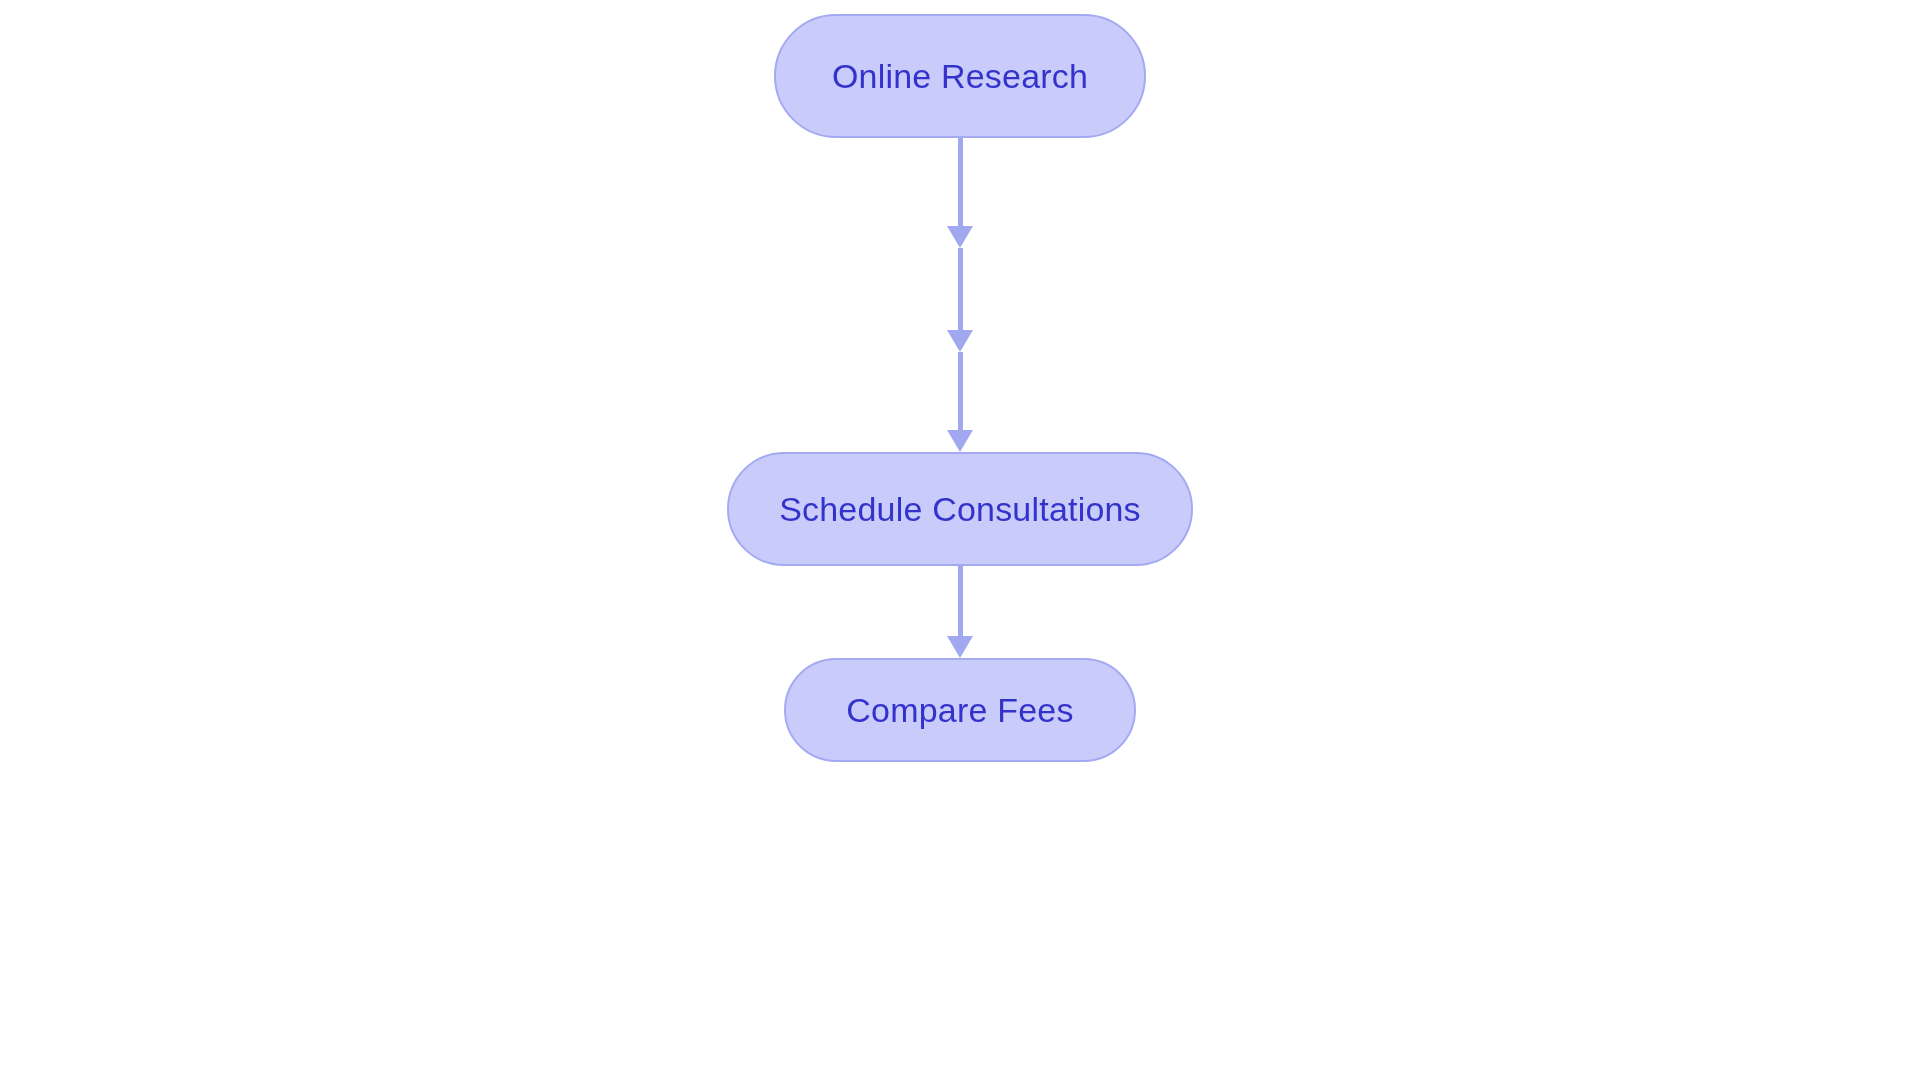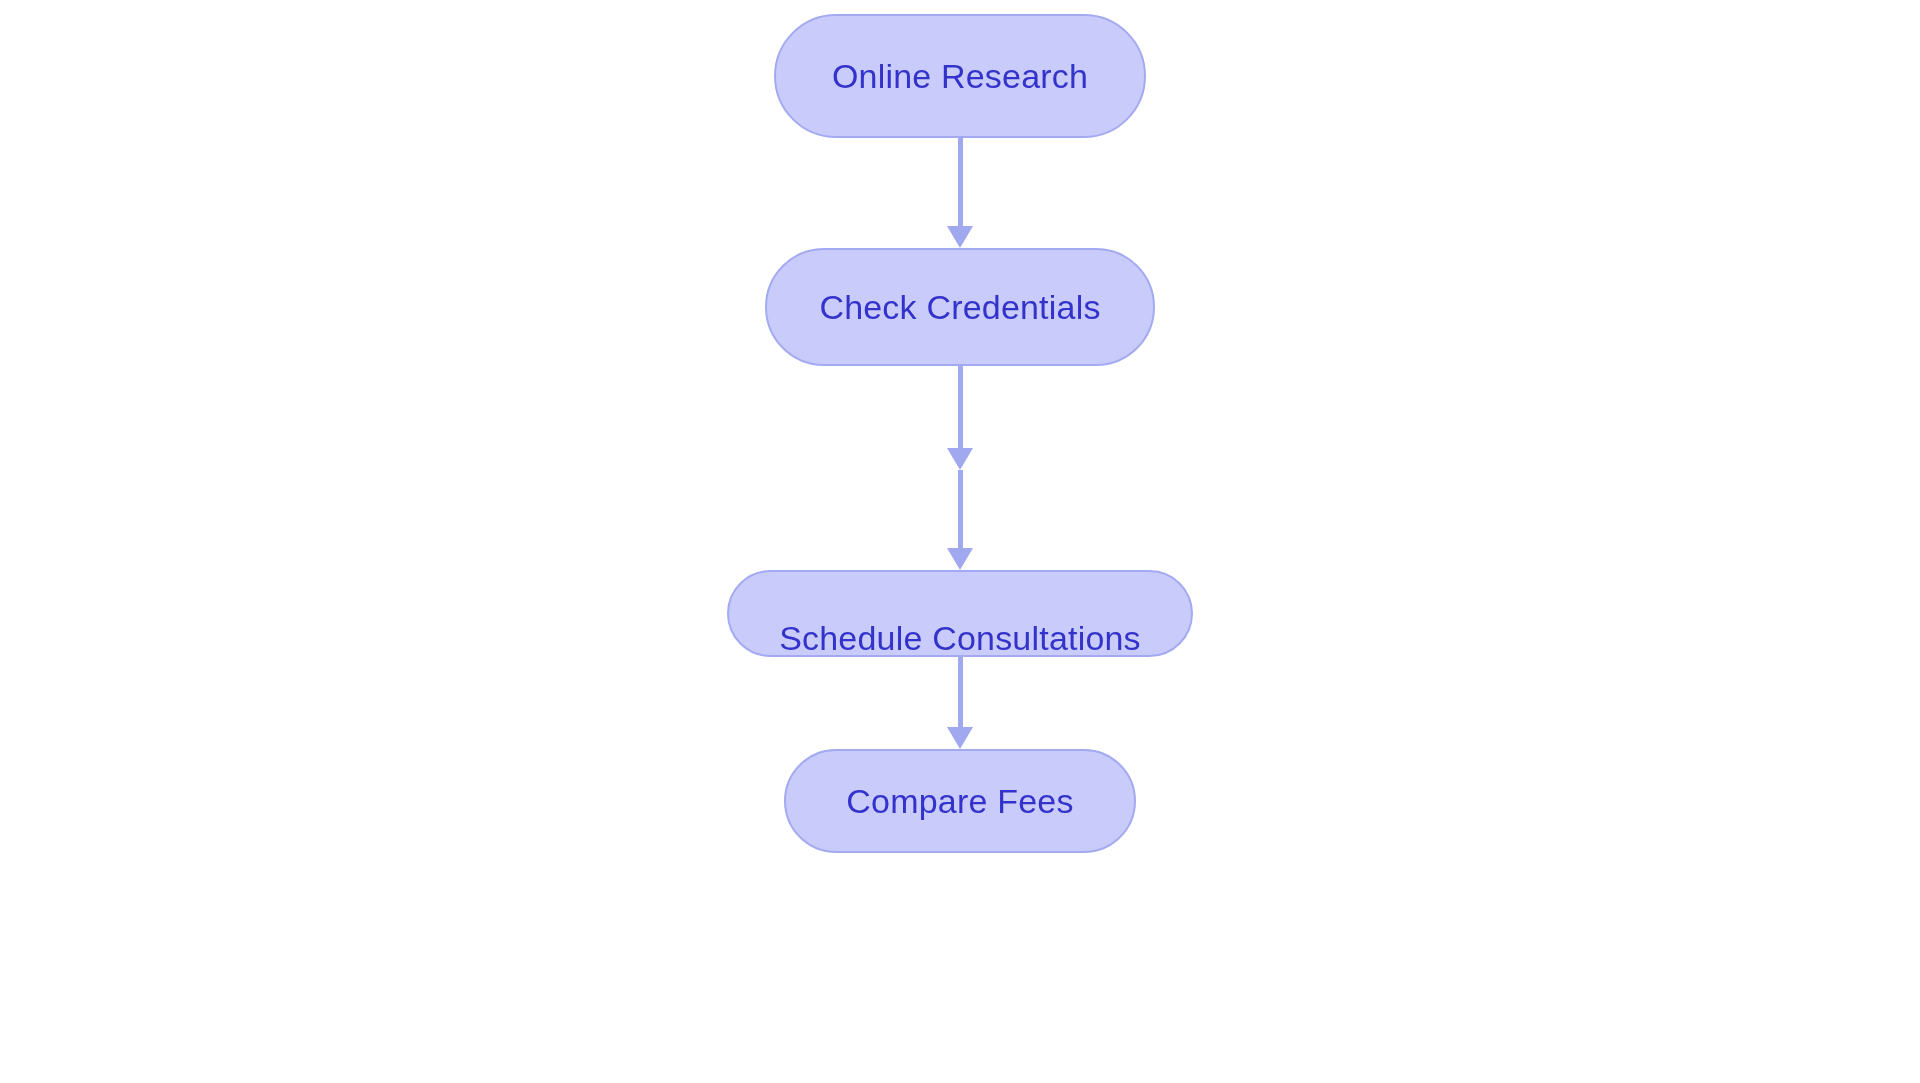--- a/index.html
+++ b/index.html
@@ -78,21 +78,21 @@
   }
   
   .connector.c1 { height: 110px; }
   .connector.c2 { height: 104px; }
   .connector.c3 { height: 100px; }
   .connector.c4 { height: 92px; }
   
   .node.n1 { height: 124px; }
   .node.n2 { height: 118px; }
   .node.n3 { height: 100px; }
-  .node.n4 { height: 87px; align-items: flex-end; }
+  .node.n4 { height: 114px; }
   .node.n5 { height: 104px; }
   .node.n1 { padding: 0 56px; }
   .node.n2 { padding: 0 52px; }
   .node.n3 { padding: 0 58px; }
   .node.n4 { padding: 0 50px; }
   .node.n5 { padding: 8px 60px; }
 </style>
 </head>
 <body>
 
@@ -101,23 +101,20 @@
 
     <div class="node n1">
       <span class="node-label">Online Research</span>
     </div>
 
     <div class="connector c1">
       <div class="connector-line"></div>
       <div class="connector-arrow"></div>
     </div>
 
-    <div class="node n2">
-      <span class="node-label">Check Credentials</span>
-    </div>
 
     <div class="connector c2">
       <div class="connector-line"></div>
       <div class="connector-arrow"></div>
     </div>
 
 
     <div class="connector c3">
       <div class="connector-line"></div>
       <div class="connector-arrow"></div>

